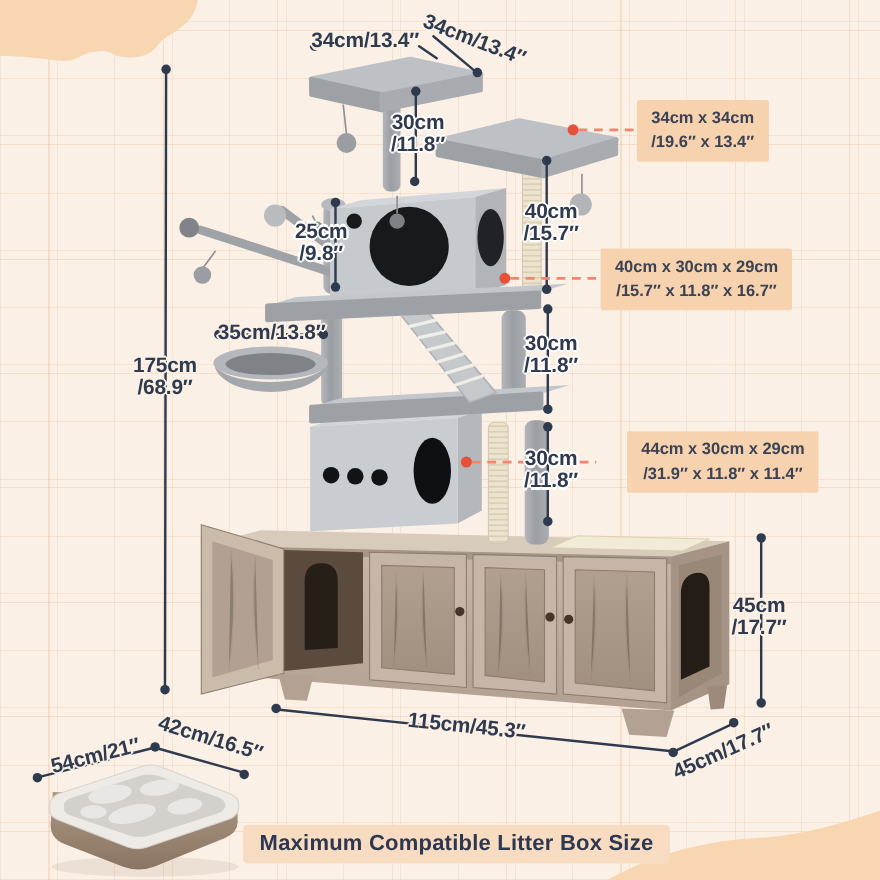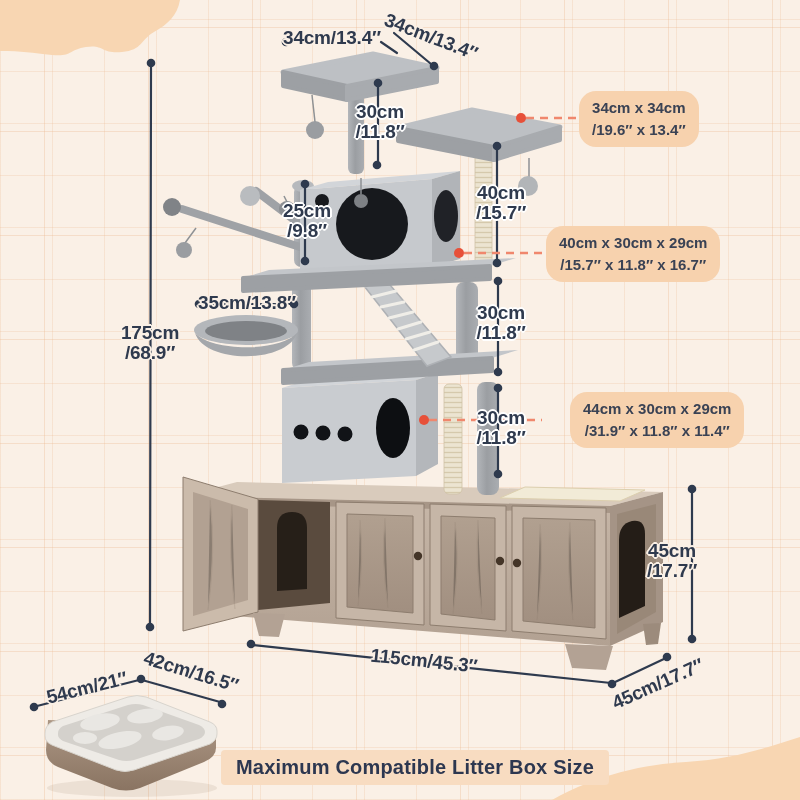--- a/index.html
+++ b/index.html
@@ -15,21 +15,21 @@
   }
   svg.scene{position:absolute;inset:0;}
   .dim{
     position:absolute;transform:translate(-50%,-50%);
     font-weight:700;font-size:19px;line-height:1.05;color:#2f3a4e;
     text-align:center;white-space:nowrap;letter-spacing:-0.2px;
   }
   .halo-c{text-shadow:-2px 0 0 #faf0e6,2px 0 0 #faf0e6,0 -2px 0 #faf0e6,0 2px 0 #faf0e6,-1px -1px 0 #faf0e6,1px -1px 0 #faf0e6,-1px 1px 0 #faf0e6,1px 1px 0 #faf0e6;}
   .halo-w{text-shadow:-2px 0 0 #fff,2px 0 0 #fff,0 -2px 0 #fff,0 2px 0 #fff,-1px -1px 0 #fff,1px -1px 0 #fff,-1px 1px 0 #fff,1px 1px 0 #fff;}
   .badge{
-    position:absolute;background:#f7d2ae;border-radius:17px;padding:6px 13px;
+    position:absolute;background:#f7d2ae;border-radius:2px;padding:6px 13px;
     color:#3a4254;font-size:15px;line-height:22px;font-weight:700;
     text-align:center;white-space:nowrap;
   }
   .banner{
     position:absolute;left:221px;top:724px;height:35px;background:#f8dcc1;border-radius:4px;
     display:flex;align-items:center;padding:0 15px;font-size:20px;font-weight:700;
     color:#2d3750;letter-spacing:0.2px;white-space:nowrap;margin-top:26px;
   }
 </style>
 </head>
@@ -265,21 +265,21 @@
 
 <div class="dim halo-c" style="left:332px;top:38px">34cm/13.4″</div>
 
 <div class="dim halo-c" style="left:431px;top:37px;transform:translate(-50%,-50%) rotate(21deg)">34cm/13.4″</div>
 
 <div class="dim halo-w" style="left:380px;top:122px">
   <div>30cm</div>
   <div>/11.8″</div>
 </div>
 
-<div class="dim halo-w" style="left:307px;top:221px">
+<div class="dim halo-w" style="left:292px;top:221px">
   <div>25cm</div>
   <div>/9.8″</div>
 </div>
 
 <div class="dim halo-w" style="left:501px;top:203px">
   <div>40cm</div>
   <div>/15.7″</div>
 </div>
 
 <div class="dim halo-c" style="left:247px;top:303px">35cm/13.8″</div>
@@ -292,21 +292,21 @@
 <div class="dim halo-w" style="left:501px;top:323px">
   <div>30cm</div>
   <div>/11.8″</div>
 </div>
 
 <div class="dim halo-w" style="left:501px;top:428px">
   <div>30cm</div>
   <div>/11.8″</div>
 </div>
 
-<div class="dim halo-c" style="left:672px;top:561px">
+<div class="dim halo-c" style="left:690px;top:561px">
   <div>45cm</div>
   <div>/17.7″</div>
 </div>
 
 <div class="dim halo-c" style="left:424px;top:661px;transform:translate(-50%,-50%) rotate(6deg)">115cm/45.3″</div>
 
 <div class="dim halo-c" style="left:658px;top:684px;transform:translate(-50%,-50%) rotate(-24deg)">45cm/17.7″</div>
 
 <div class="dim halo-c" style="left:87px;top:688px;transform:translate(-50%,-50%) rotate(-14deg)">54cm/21″</div>
 

